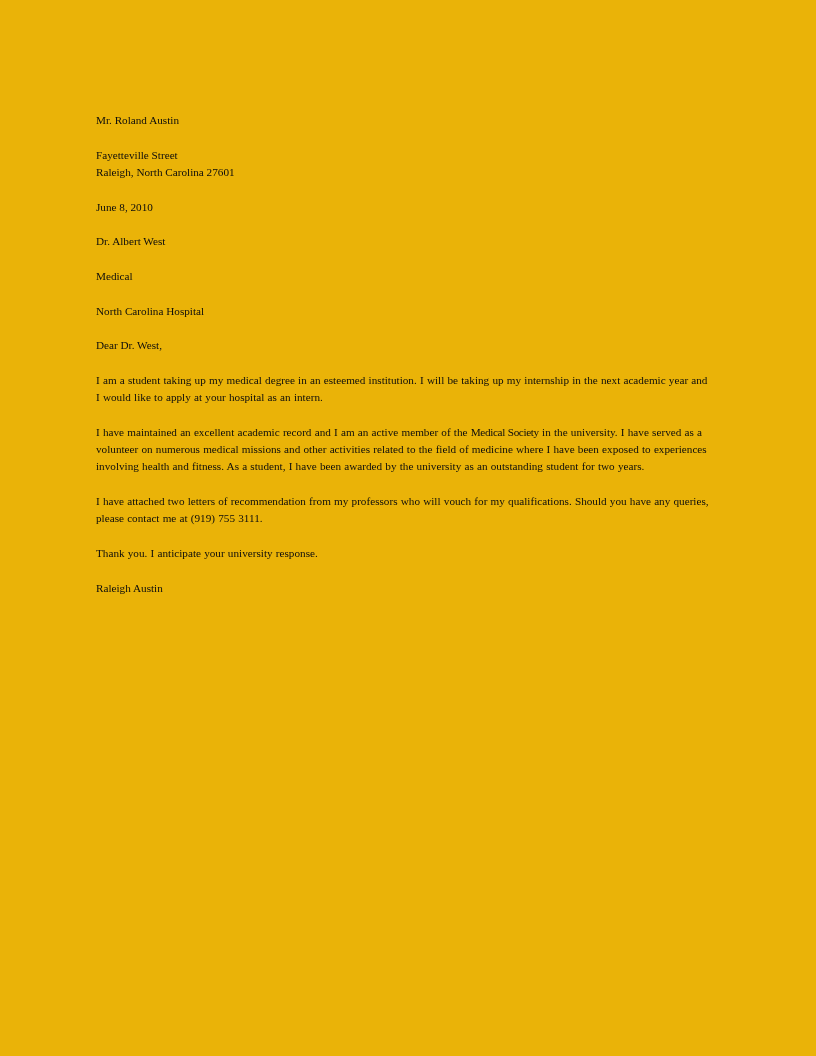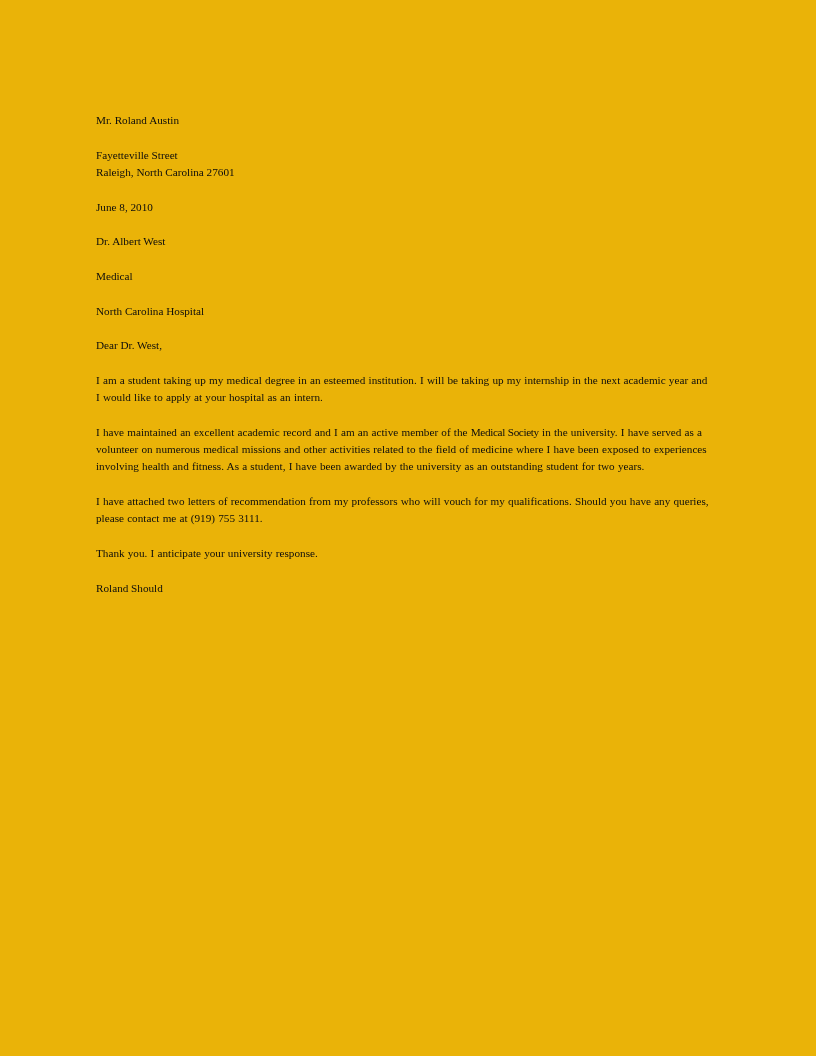--- a/index.html
+++ b/index.html
@@ -90,17 +90,17 @@
     <p class="para">I am a student taking up my medical degree in an esteemed institution.  I will be taking up my internship in the next academic year and I would like to apply at your hospital as an intern.</p>
 
     <p class="para"><span>I have maintained an excellent academic record and I am an active member of the </span><span class="condensed">Medical Society</span><span> in the university.  I have served as a volunteer on numerous medical missions and other activities related to the field of medicine where I have been exposed to experiences involving health and fitness.  As a student, I have been awarded by the university as an outstanding student for two years.</span></p>
 
     <p class="para">I have attached two letters of recommendation from my professors who will vouch for my qualifications.  Should you have any queries, please contact me at (919) 755 3111.</p>
 
     <p class="para">Thank you.  I anticipate your university response.</p>
 
 
     <div class="block last">
-      <span class="addr-line">Roland Should</span>
+      <span class="addr-line">Raleigh Austin</span>
     </div>
 
   </div>
 </div>
 
 </body></html>

